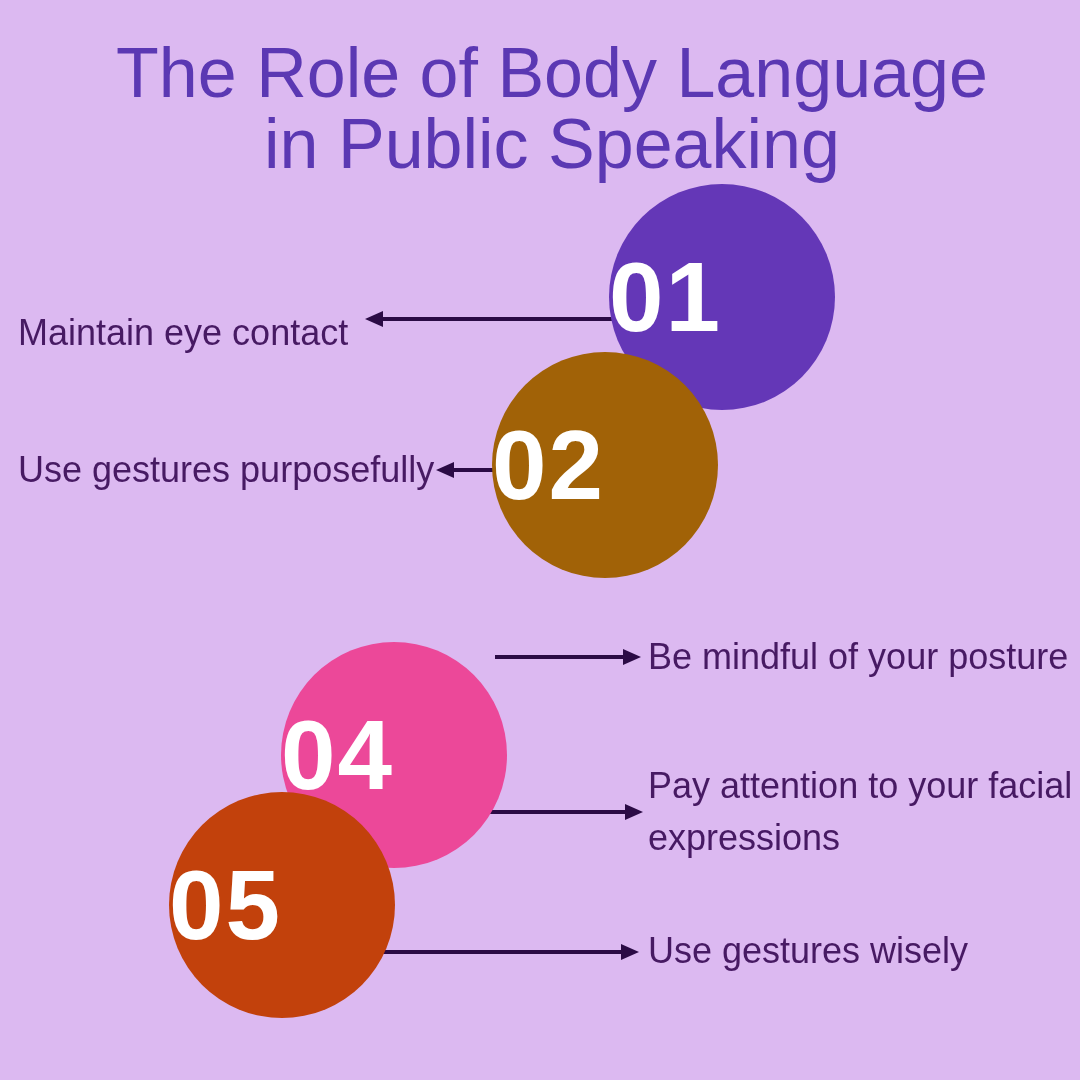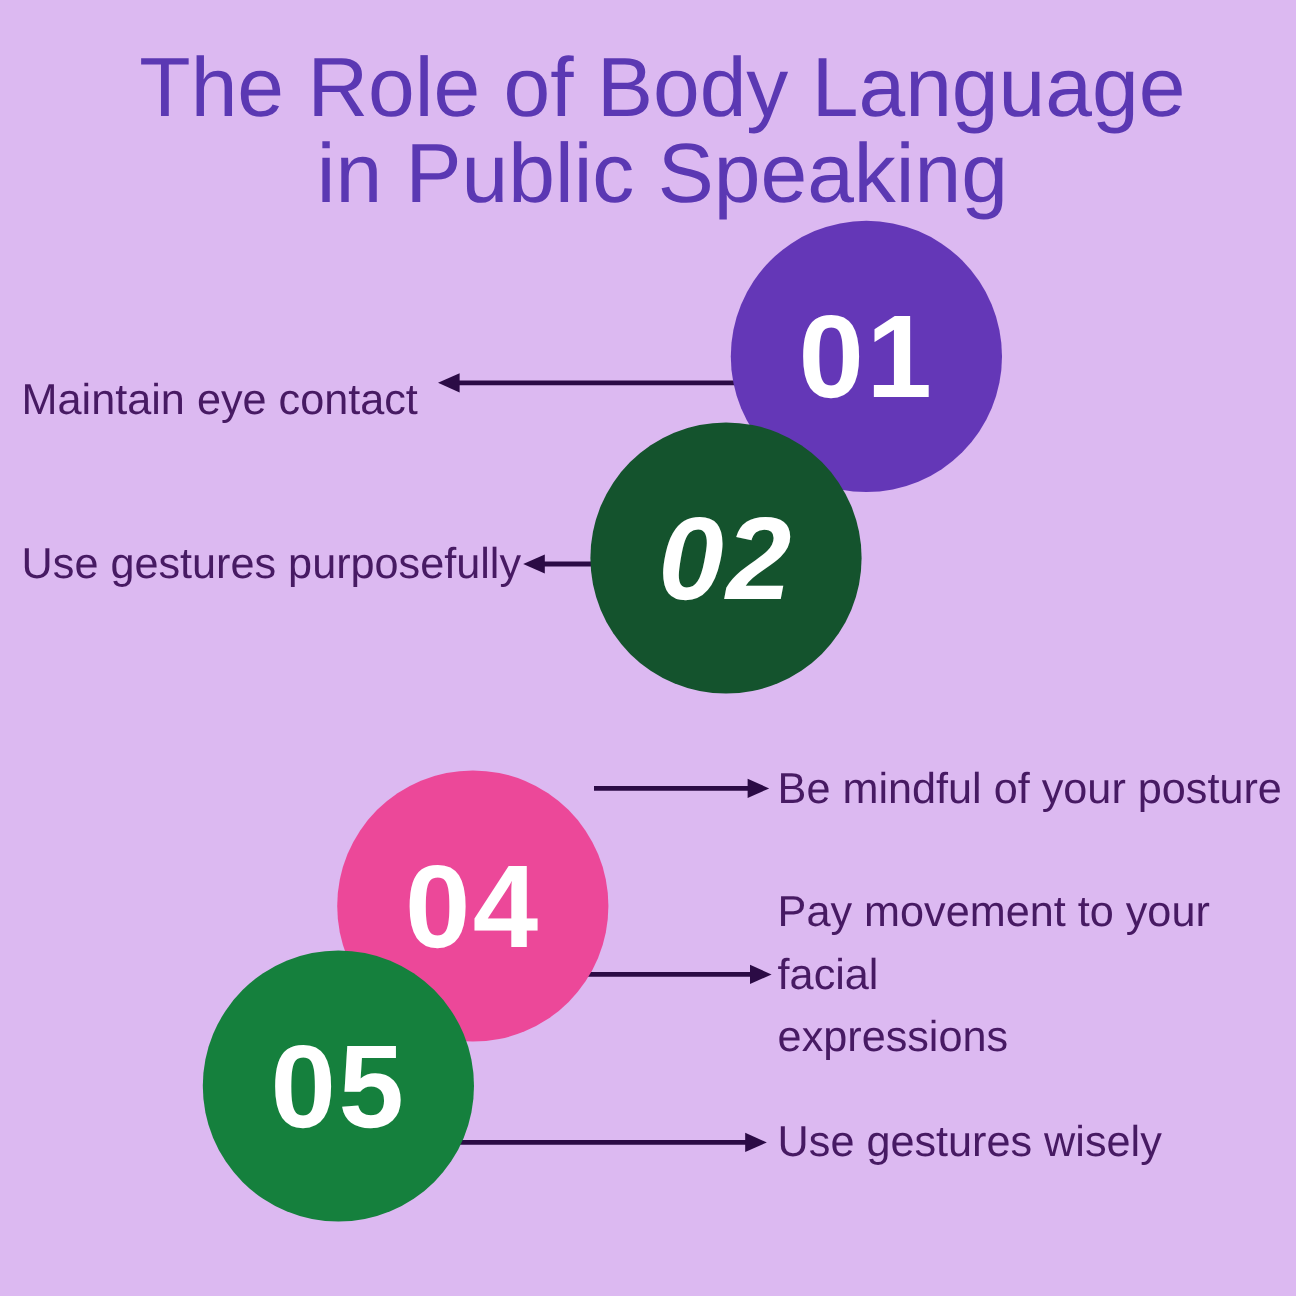--- a/index.html
+++ b/index.html
@@ -42,21 +42,20 @@
     stroke: none;
   }
 
   .circle {
     position: absolute;
     width: 226px;
     height: 226px;
     border-radius: 50%;
     display: flex;
     align-items: center;
-    justify-content: center;
   }
   .circle .num {
     color: var(--number);
     font-size: 98px;
     font-weight: 700;
     letter-spacing: 2px;
   }
   .c1 { left: 609px; top: 184px; z-index: 1; }
   .c2 { left: 492px; top: 352px; z-index: 2; }
   .c3 { left: 382px; top: 509px; z-index: 3; }
@@ -105,30 +104,30 @@
     </g>
     <g>
       <line class="arrow-line" x1="282" y1="952" x2="624" y2="952"></line>
       <polygon class="arrow-head" points="639,952 621,944 621,960"></polygon>
     </g>
   </svg>
 
   <div class="circle c1" style="background: rgb(100, 55, 183);">
     <span class="num">01</span>
   </div>
-  <div class="circle c2" style="background: #14532d; font-style: italic;">
+  <div class="circle c2" style="background: #a16207;">
     <span class="num">02</span>
   </div>
   <div class="circle c4" style="background: #ec4899;">
     <span class="num">04</span>
   </div>
-  <div class="circle c5" style="background: #15803d;">
+  <div class="circle c5" style="background: #c2410c;">
     <span class="num">05</span>
   </div>
 
   <div class="label l1">Maintain eye contact</div>
   <div class="label l3">Be mindful of your posture</div>
   <div class="label l2">Use gestures purposefully</div>
-  <div class="label l4">Pay movement to your facial
+  <div class="label l4">Pay attention to your facial
 expressions</div>
   <div class="label l5">Use gestures wisely</div>
 
 </div>
 
 </body></html>

